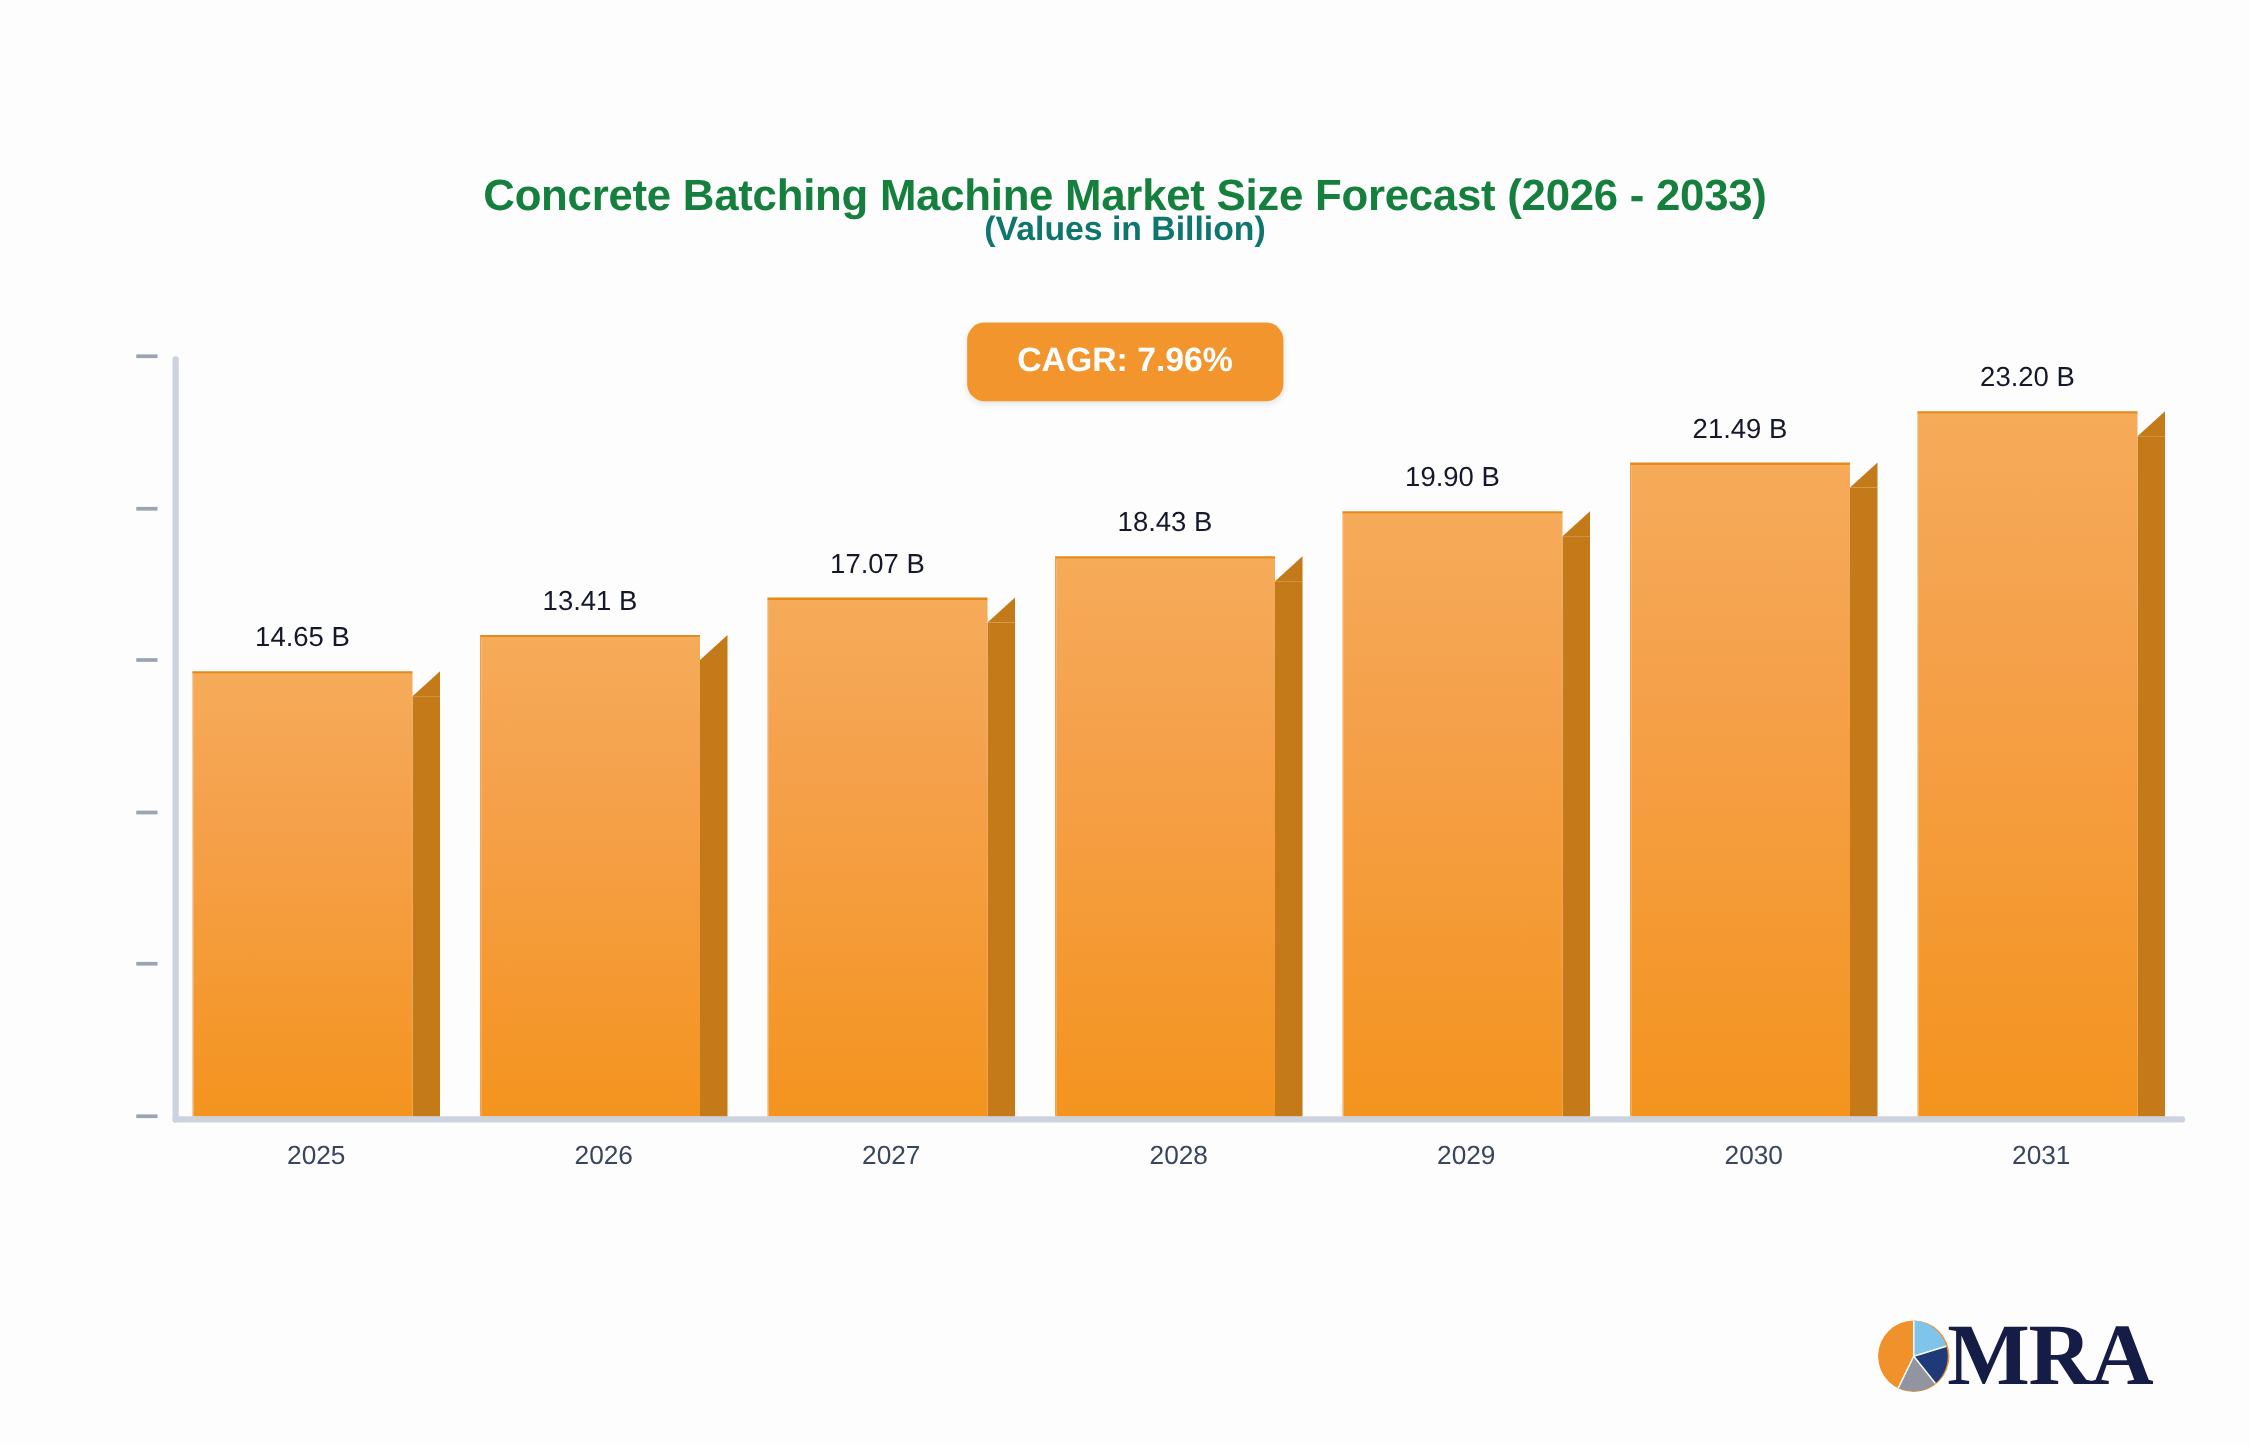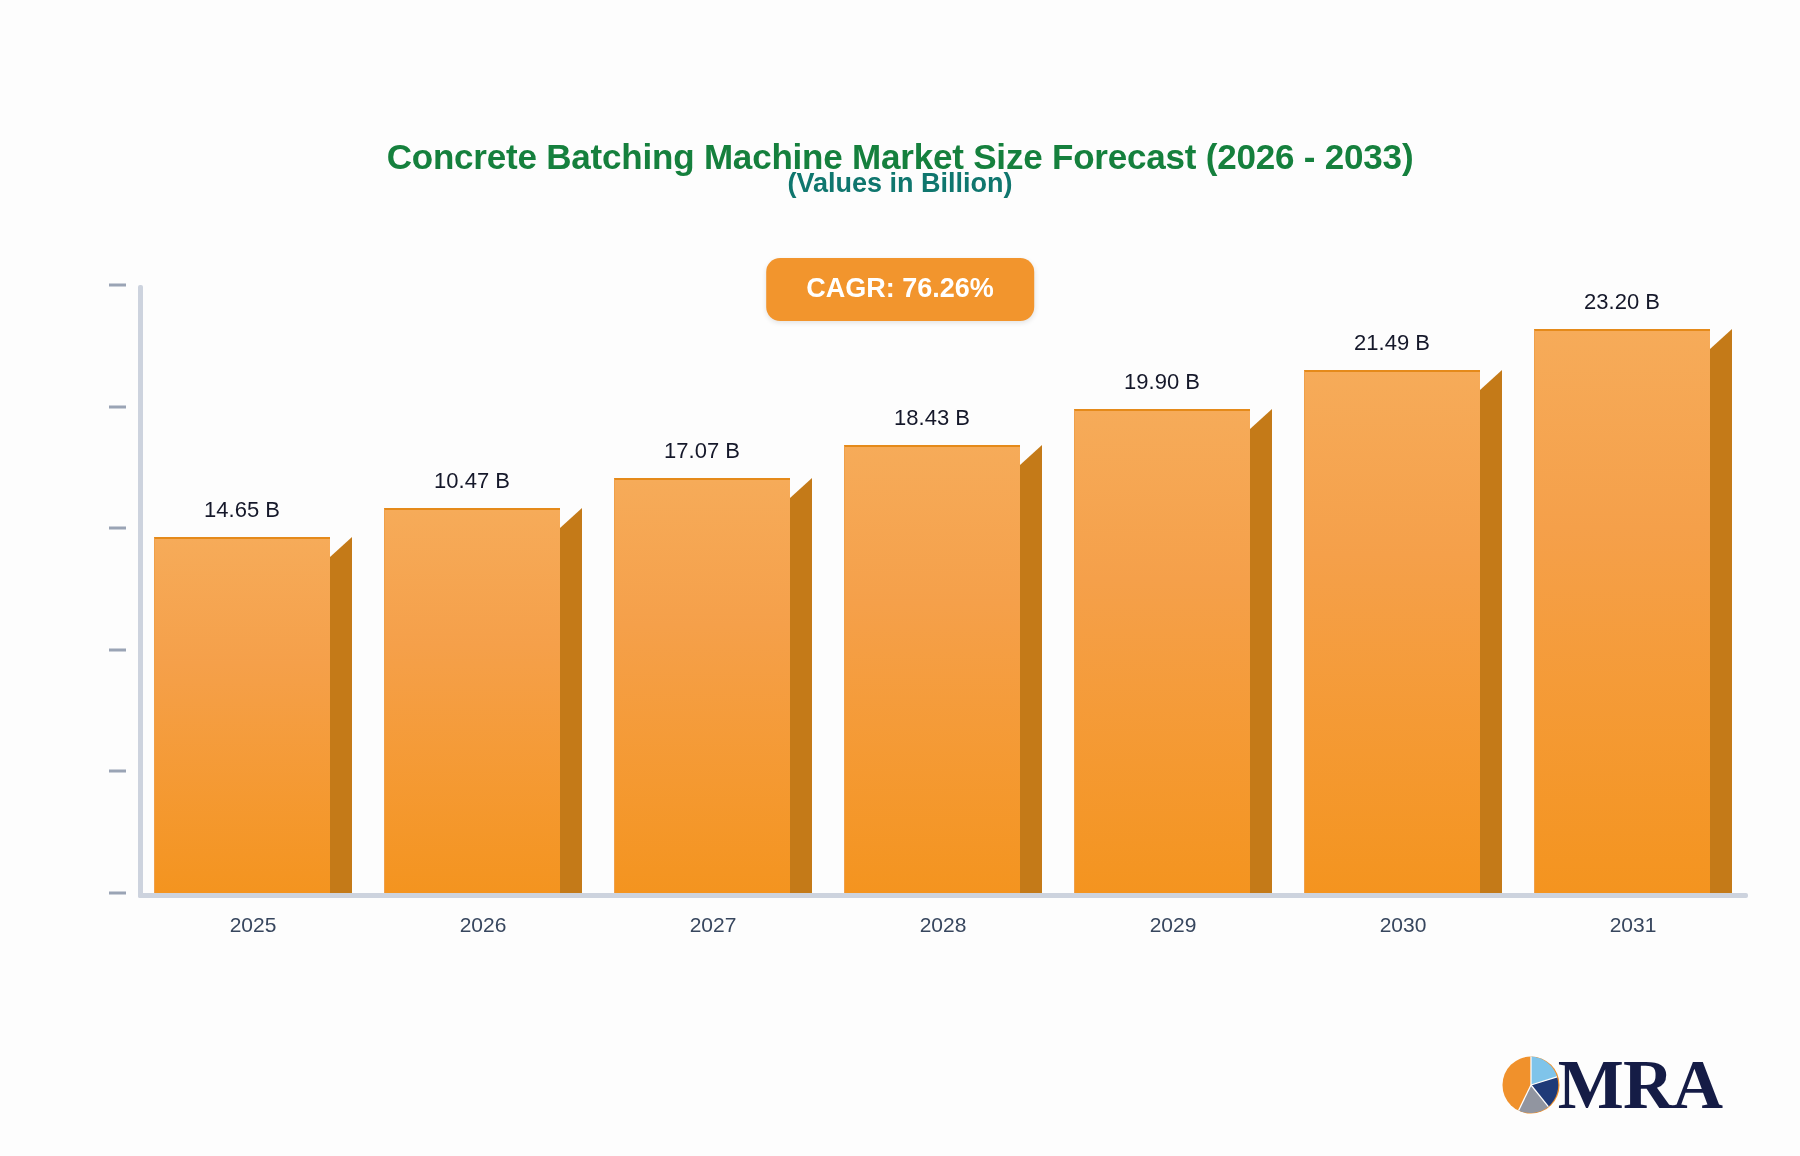--- a/index.html
+++ b/index.html
@@ -112,21 +112,21 @@
   }
 </style>
 </head>
 <body>
 
 <div class="page">
 
   <div class="title">Concrete Batching Machine Market Size Forecast (2026 - 2033)</div>
   <div class="subtitle">(Values in Billion)</div>
 
-  <div class="cagr-badge">CAGR: 76.26%</div>
+  <div class="cagr-badge">CAGR: 7.96%</div>
 
   <div class="plot">
     <div class="axis-y-line"></div>
     <div class="axis-x-line"></div>
     <div id="yticks">
         <div class="ytick-mark" style="top: 0px; left: -29px;"></div>
         <div class="ytick-mark" style="top: 121.6px; left: -29px;"></div>
         <div class="ytick-mark" style="top: 243.2px; left: -29px;"></div>
         <div class="ytick-mark" style="top: 364.8px; left: -29px;"></div>
         <div class="ytick-mark" style="top: 486.4px; left: -29px;"></div>
@@ -134,21 +134,21 @@
       </div>
     <div class="bars" id="bars">
         <div class="bar-group" style="left: 16px; width: 174px; height: 356.288px;">
           <div class="bar-side" style="left: 176px; height: 336.288px;"></div>
           <div class="bar-face" style="width: 176px; height: 356.288px;"></div>
           <div class="bar-value" style="left: 88px; bottom: 370.288px;">14.65 B</div>
         </div>
         <div class="bar-group" style="left: 246px; width: 198px; height: 384.742px;">
           <div class="bar-side" style="left: 176px; height: 364.742px;"></div>
           <div class="bar-face" style="width: 176px; height: 384.742px;"></div>
-          <div class="bar-value" style="left: 88px; bottom: 398.742px;">10.47 B</div>
+          <div class="bar-value" style="left: 88px; bottom: 398.742px;">13.41 B</div>
         </div>
         <div class="bar-group" style="left: 476px; width: 198px; height: 415.142px;">
           <div class="bar-side" style="left: 176px; height: 395.142px;"></div>
           <div class="bar-face" style="width: 176px; height: 415.142px;"></div>
           <div class="bar-value" style="left: 88px; bottom: 429.142px;">17.07 B</div>
         </div>
         <div class="bar-group" style="left: 706px; width: 198px; height: 448.218px;">
           <div class="bar-side" style="left: 176px; height: 428.218px;"></div>
           <div class="bar-face" style="width: 176px; height: 448.218px;"></div>
           <div class="bar-value" style="left: 88px; bottom: 462.218px;">18.43 B</div>

